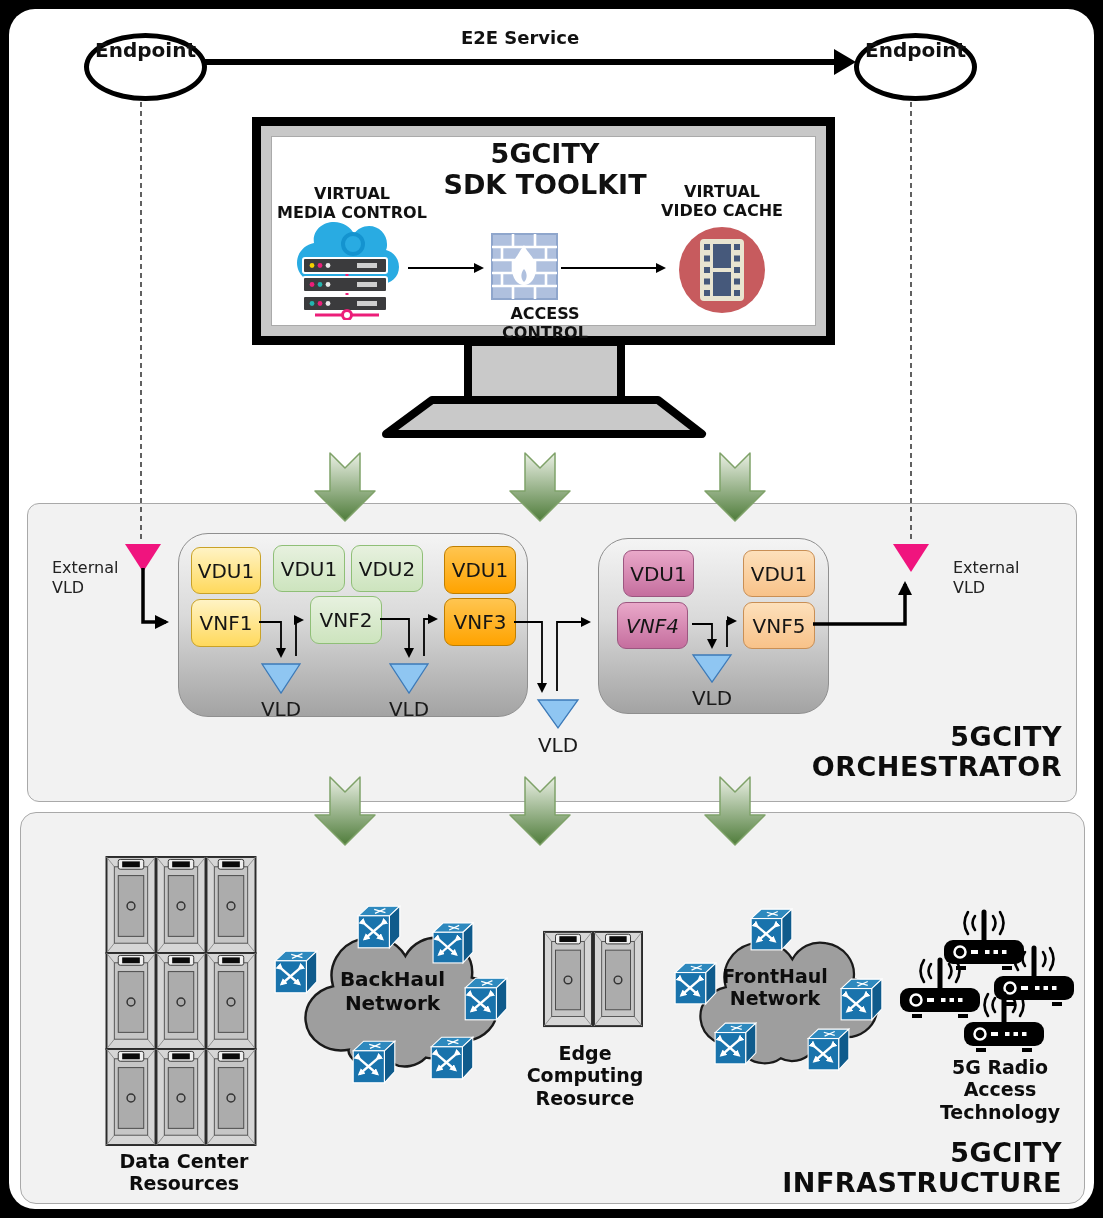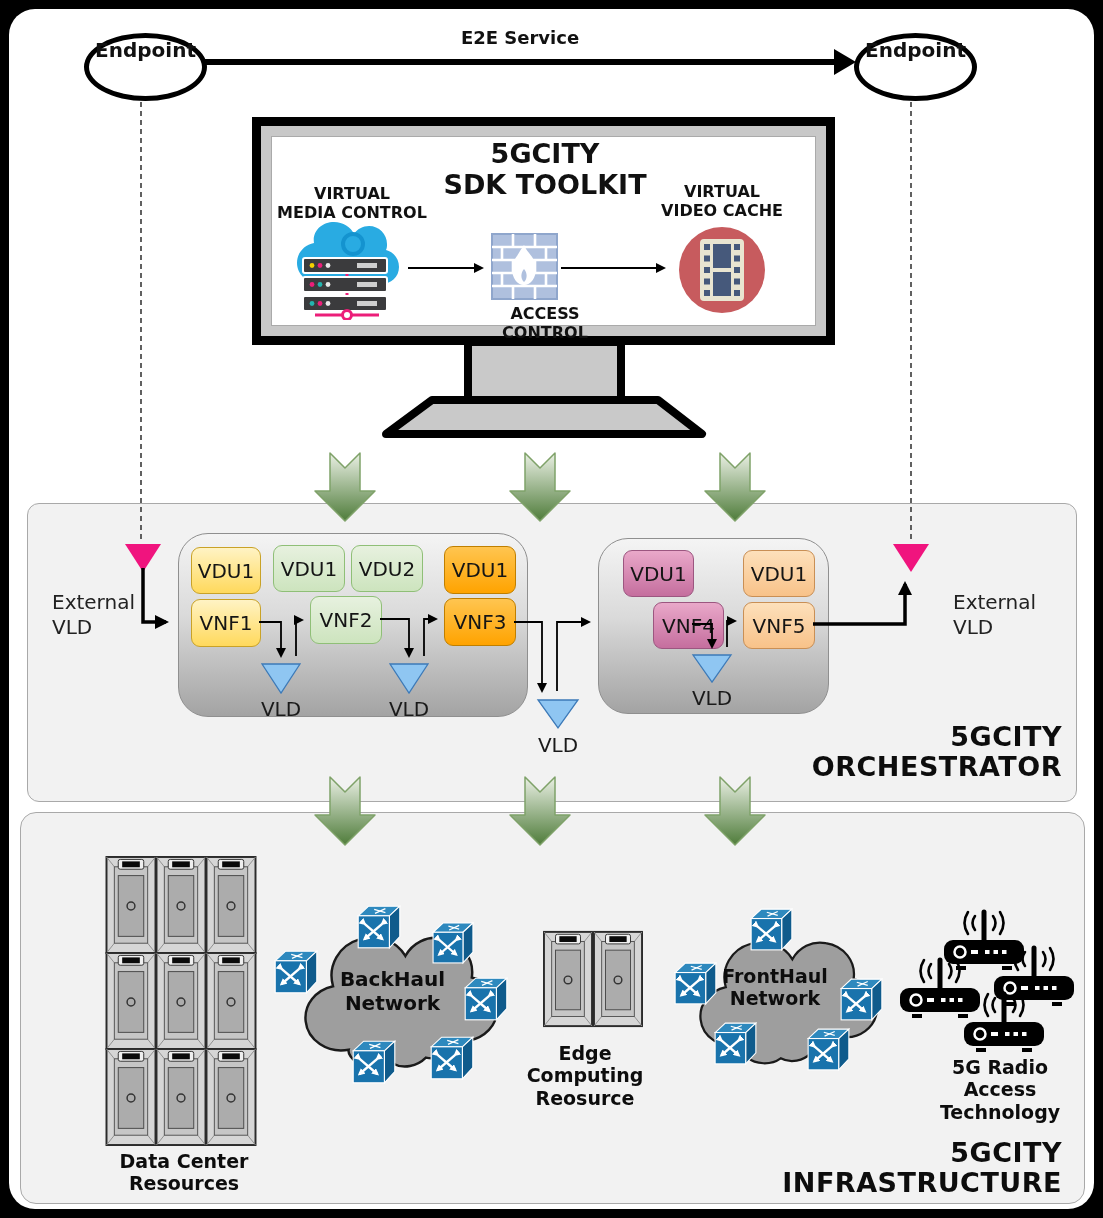--- a/index.html
+++ b/index.html
@@ -13,21 +13,21 @@
   .gold{background:linear-gradient(180deg,#FFF3C4,#FFD95C);border:1.5px solid #C9A227;}
   .greenbox{background:linear-gradient(180deg,#E7F1DF,#CDE4BE);border:1.5px solid #8FBF77;}
   .orangebox{background:linear-gradient(180deg,#FFC550,#FFA300);border:1.5px solid #C07F00;}
   .pinkbox{background:linear-gradient(180deg,#E9A8C9,#C56E9E);border:1.5px solid #9C5680;}
   .peachbox{background:linear-gradient(180deg,#FDE0BB,#F8C289);border:1.5px solid #C98F55;}
   .lbl{position:absolute;color:#111;z-index:4;}
   .bold{font-weight:bold;}
   .ctr{text-align:center;}
   .rt{text-align:right;}
   .vldlbl{font-size:20px;color:#1a1a1a;}
-  .extlbl{font-size:20px;color:#222;line-height:1.25;margin-top:32px;}
+  .extlbl{font-size:16px;color:#222;line-height:1.25;}
   .bigtitle{font-size:27px;font-weight:bold;line-height:1.12;color:#0d0d0d;letter-spacing:.5px;}
   .infralbl{font-size:19px;font-weight:bold;line-height:1.18;color:#0d0d0d;}
   #overlay{position:absolute;left:0;top:0;z-index:5;pointer-events:none;}
   .garr{position:absolute;z-index:6;}
   #monitor{position:absolute;left:252px;top:117px;width:583px;height:228px;border:9px solid #000;background:#C8C8C8;box-sizing:border-box;z-index:2;}
   #monitor-screen{position:absolute;left:10px;top:10px;right:10px;bottom:10px;background:#fff;border:1px solid #aaa;}
   .sdk-title{font-size:27px;font-weight:bold;line-height:1.15;color:#111;}
   .sdk-sub{font-size:16px;font-weight:bold;line-height:1.2;color:#111;}
 </style>
 </head>
@@ -161,21 +161,21 @@
   <div class="node orangebox" style="left:444px;top:598px;width:70px;height:46px;">
       <span>VNF3</span>
     </div>
 
   <div class="node pinkbox" style="left:623px;top:550px;width:69px;height:45px;">
       <span>VDU1</span>
     </div>
   <div class="node peachbox" style="left:743px;top:550px;width:70px;height:45px;">
       <span>VDU1</span>
     </div>
-  <div class="node pinkbox" style="left:653px;top:602px;width:69px;height:45px;">
+  <div class="node pinkbox" style="left:617px;top:602px;width:69px;height:45px;font-style:italic;">
       <span>VNF4</span>
     </div>
   <div class="node peachbox" style="left:743px;top:602px;width:70px;height:45px;">
       <span>VNF5</span>
     </div>
 
   <div class="lbl ctr vldlbl" style="left:251px;top:697px;width:60px;">VLD</div>
   <div class="lbl ctr vldlbl" style="left:379px;top:697px;width:60px;">VLD</div>
   <div class="lbl ctr vldlbl" style="left:528px;top:733px;width:60px;">VLD</div>
   <div class="lbl ctr vldlbl" style="left:682px;top:686px;width:60px;">VLD</div>

